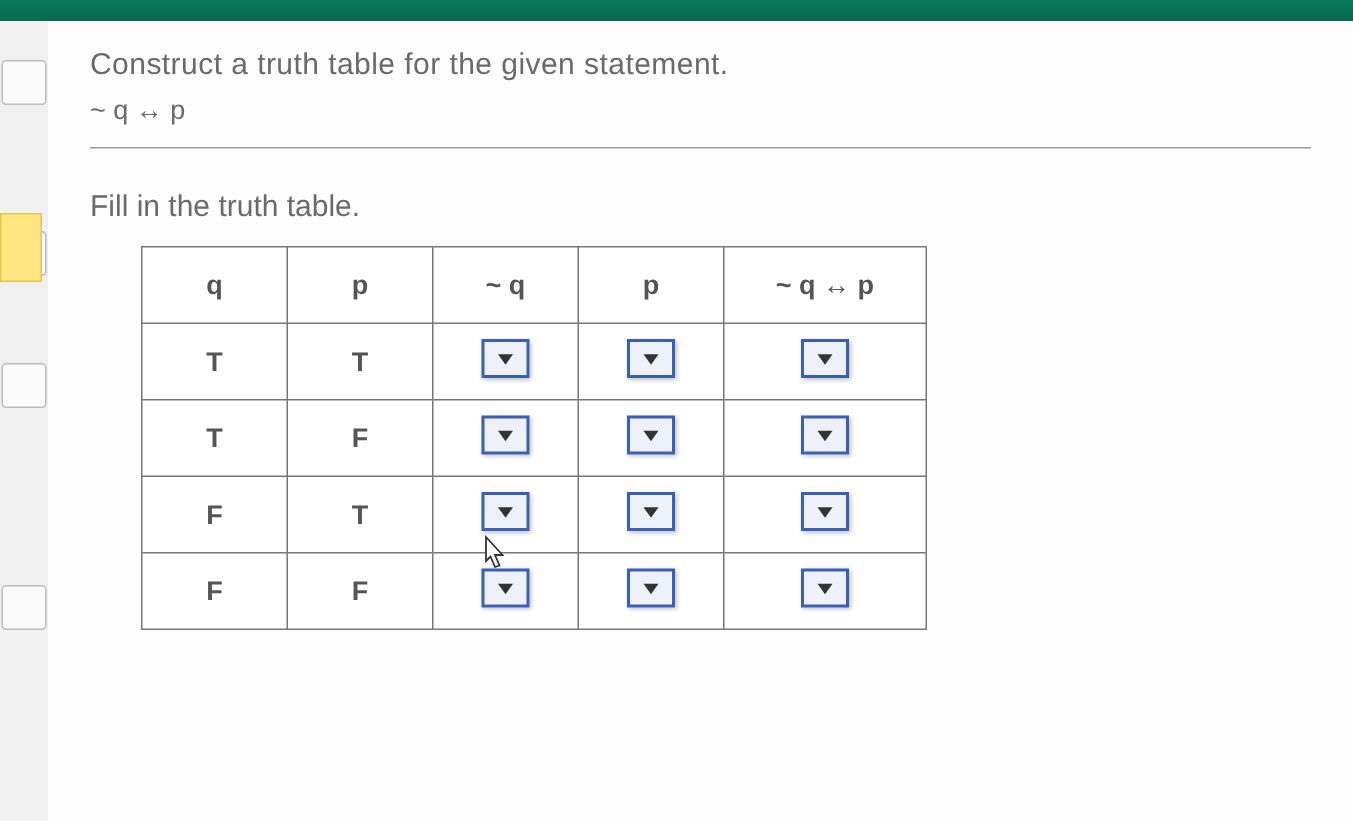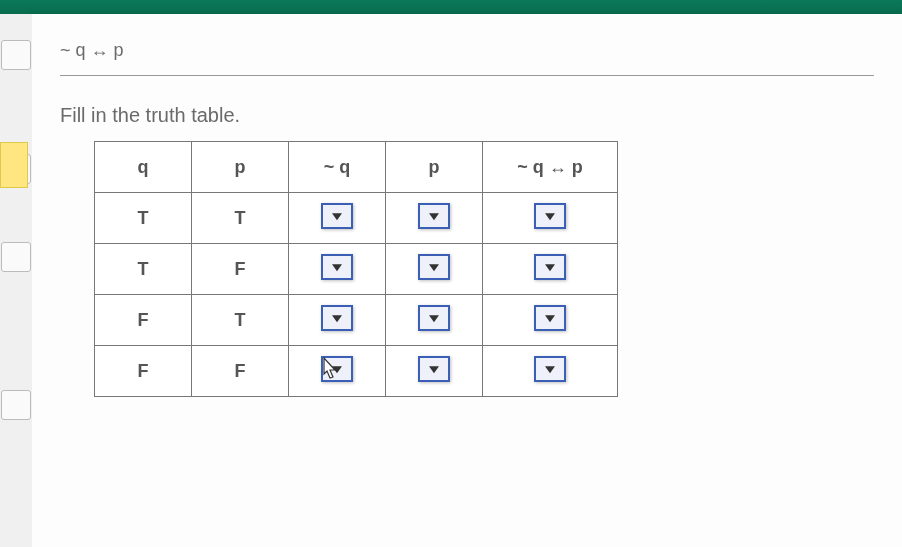--- a/index.html
+++ b/index.html
@@ -127,20 +127,21 @@
 <div class="leftgutter">
   <div class="gut-item"></div>
   <div class="highlight"></div>
   <div class="gut-item" style="margin-top:84px"></div>
   <div class="gut-item" style="margin-top:58px"></div>
   <div class="gut-item" style="margin-top:118px"></div>
 </div>
 
 <div class="page">
 
+  <div class="prompt">Construct a truth table for the given statement.</div>
   <div class="expr">~ q ↔ p</div>
 
   <hr class="sep">
 
   <div class="fill">Fill in the truth table.</div>
 
   <div class="tt-wrap">
     <table class="tt">
       <thead>
         <tr>

